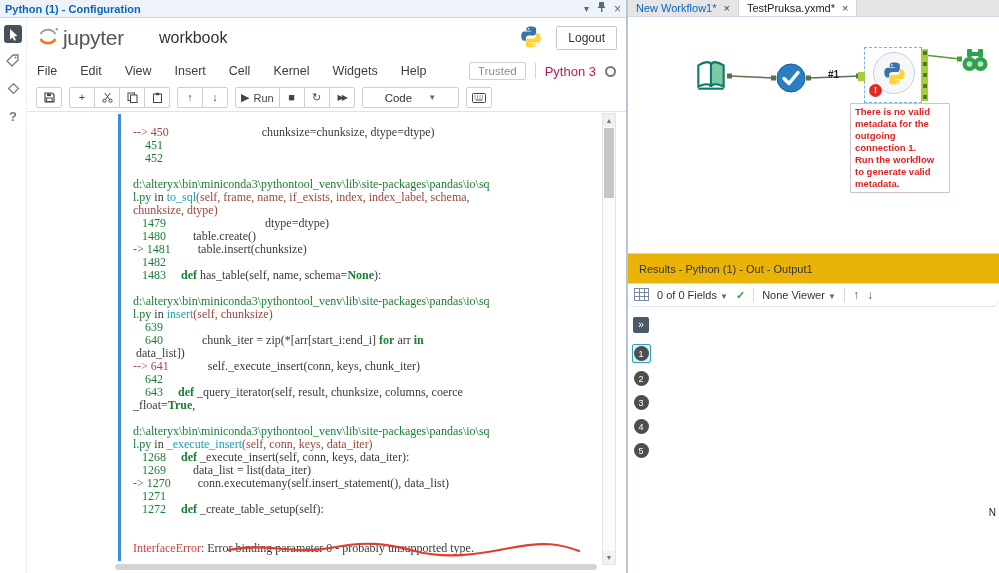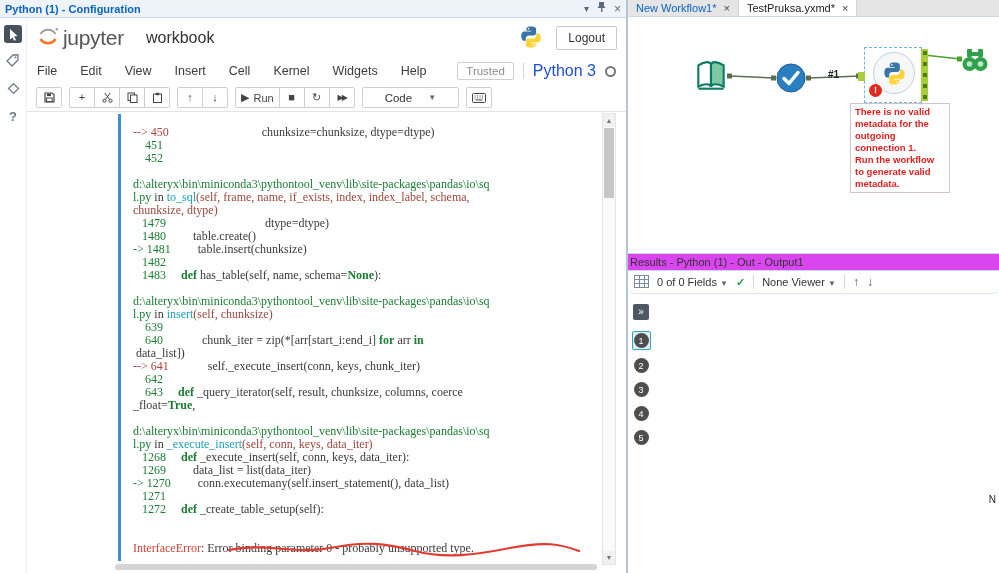--- a/index.html
+++ b/index.html
@@ -15,29 +15,29 @@
   .hi{font-size:10px;line-height:1;}
   .left-body{flex:1;display:flex;min-height:0;}
   .side-strip{width:27px;border-right:1px solid #edf1f6;display:flex;flex-direction:column;align-items:center;padding-top:7px;gap:11px;flex:none;}
   .cursor-btn{width:18px;height:18px;background:#47525f;border-radius:3px;display:flex;align-items:center;justify-content:center;}
   .strip-q{color:#6b7a8c;font-weight:bold;font-size:13px;}
 
   
   .jupyter{flex:1;display:flex;flex-direction:column;min-width:0;}
   .j-header{height:40px;display:flex;align-items:center;padding:0 9px;flex:none;}
   .j-word{font-size:21px;color:#555;margin-left:3px;letter-spacing:-.3px;}
-  .j-title{margin-left:22px;font-size:16px;color:#333;}
+  .j-title{margin-left:35px;font-size:16px;color:#333;}
   .j-right{margin-left:auto;display:flex;align-items:center;gap:12px;}
   .logout{border:1px solid #c9c9c9;border-radius:2px;padding:4px 11px;font-size:12px;background:#fff;color:#333;}
   .j-menubar{height:26px;display:flex;align-items:center;padding:0 10px;flex:none;}
   .menus{display:flex;gap:23px;font-size:12.5px;color:#3c3c3c;}
   .mb-right{margin-left:auto;display:flex;align-items:center;gap:9px;}
   .trusted{border:1px solid #cfcfcf;border-radius:2px;padding:2px 8px;font-size:11.5px;color:#8c8c8c;}
   .mb-div{width:1px;height:16px;background:#d4d4d4;}
-  .kernel-name{font-size:16px;color:#1d4ed8;text-align:center;}
+  .kernel-name{font-size:13px;color:#be185d;text-align:center;}
   .kernel-circle{width:11px;height:11px;border:2px solid #777;border-radius:50%;}
   .j-toolbar{height:28px;display:flex;align-items:center;padding:0 9px;gap:7px;border-bottom:1px solid #e3e3e3;flex:none;}
   .bgroup{display:flex;}
   .btn{height:21px;min-width:26px;border:1px solid #cfcfcf;background:#fff;display:flex;align-items:center;justify-content:center;font-size:11px;color:#444;padding:0 5px;gap:4px;}
   .bgroup .btn + .btn{margin-left:-1px;}
   .bgroup .btn:first-child{border-radius:2px 0 0 2px;}
   .bgroup .btn:last-child{border-radius:0 2px 2px 0;}
   .bgroup .btn:only-child{border-radius:2px;}
   .glyph{font-size:11px;color:#444;line-height:1;}
   .glyph.small{font-size:8px;letter-spacing:-2px;}
@@ -77,21 +77,21 @@
   .tool{position:absolute;}
   .conn-label{position:absolute;left:200px;top:52px;font-size:10px;font-weight:bold;color:#222;}
   .py-sel{position:absolute;left:236px;top:30px;width:58px;height:56px;border:1px dashed #6fb7dd;}
   .anchor-col{position:absolute;right:-7px;top:1px;width:7px;height:52px;background:#a9ce3b;display:flex;flex-direction:column;justify-content:space-between;padding:2px 1.5px;}
   .anchor-col i{display:block;width:4px;height:4px;background:#4c7d1f;}
   .anchor-in{position:absolute;left:-7px;top:24px;width:7px;height:9px;background:#a9ce3b;}
   .py-circle{position:absolute;left:8px;top:4px;width:42px;height:42px;border-radius:50%;background:#f5f7f9;border:1px solid #c7d0d9;display:flex;align-items:center;justify-content:center;}
   .err-badge{position:absolute;left:4px;bottom:5px;width:13px;height:13px;border-radius:50%;background:#e02b20;color:#fff;font-size:9px;font-weight:bold;text-align:center;line-height:13px;}
   .annotation{position:absolute;left:222px;top:86px;width:100px;background:#fff;border:1px solid #d2c4c4;color:#e01f1f;font-weight:bold;font-size:9.5px;line-height:12px;padding:2px 4px;white-space:pre-line;}
 
-  .results-header{height:17px;background:#d946ef;border-bottom:1px solid #ccd7e5;display:flex;align-items:center;padding:0 2px;font-size:11px;color:#333;flex:none;}
+  .results-header{height:30px;background:#eab308;border-bottom:1px solid #ccd7e5;display:flex;align-items:center;padding:0 11px;font-size:11px;color:#333;flex:none;}
   .results-toolbar{height:23px;background:#fff;border-bottom:1px solid #dde4ee;display:flex;align-items:center;gap:8px;padding:0 6px;font-size:11px;color:#333;flex:none;border-radius:7px;}
   .rt-sep{width:1px;height:14px;background:#d8d8d8;}
   .rt-check{color:#2e9e44;font-weight:bold;font-size:11px;}
   .rt-arrow{color:#555;font-size:12px;}
   .results-body{flex:1;display:flex;position:relative;background:#fff;min-height:0;}
   .rb-strip{width:26px;display:flex;flex-direction:column;align-items:center;padding-top:10px;gap:7px;flex:none;}
   .expand-btn{width:16px;height:16px;background:#4c5866;color:#fff;border-radius:2px;font-size:10px;line-height:15px;text-align:center;margin-bottom:4px;}
   .anchor-wrap{padding:1px;}
   .anchor-wrap.sel{border:1.5px solid #2fa3b8;background:#dff3f7;border-radius:2px;}
   .anchor{width:15px;height:15px;border-radius:50%;background:#4e4e4e;color:#fff;font-size:9px;display:flex;align-items:center;justify-content:center;}

